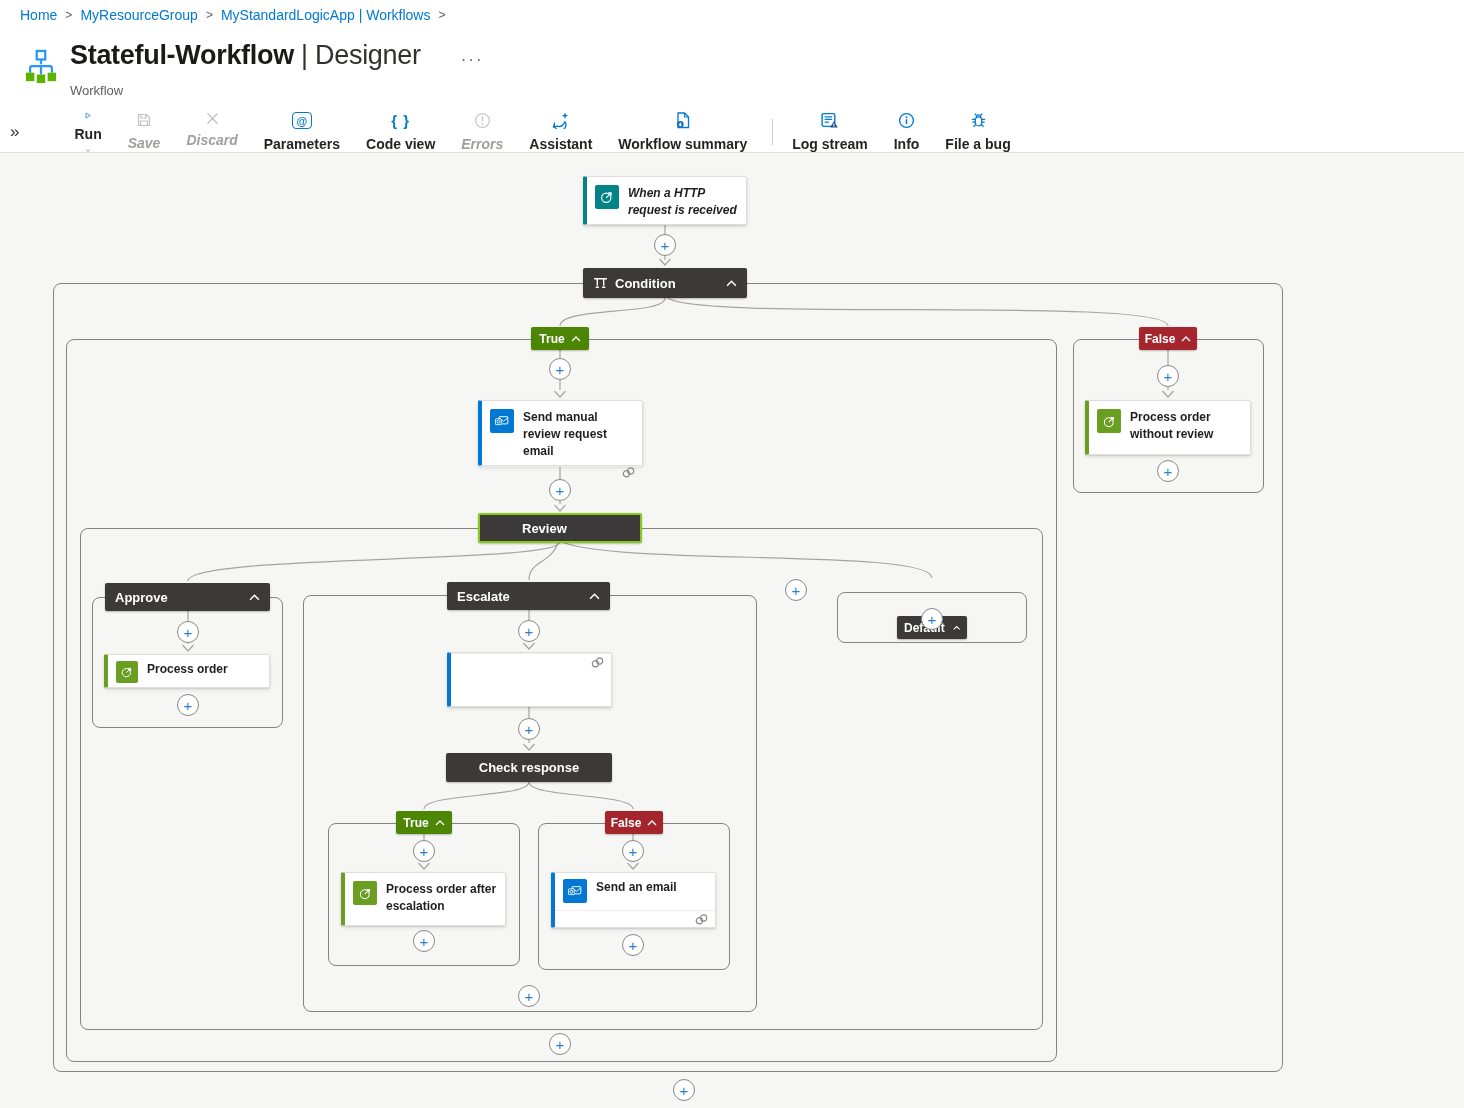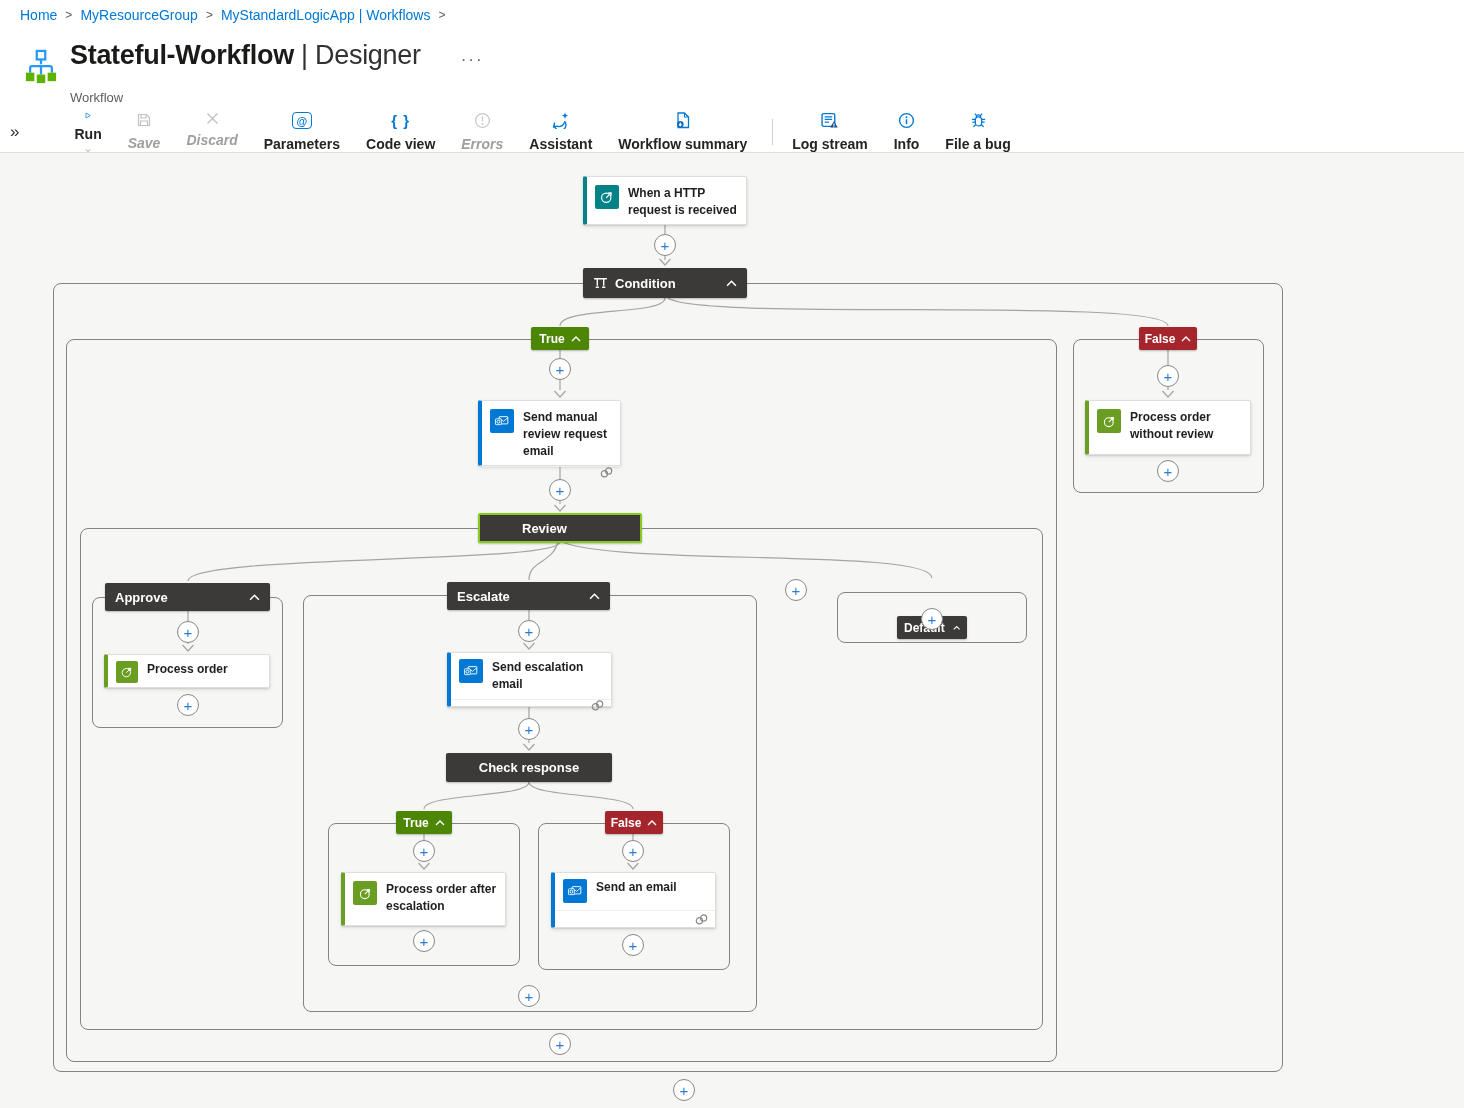--- a/index.html
+++ b/index.html
@@ -13,21 +13,21 @@
   }
   
   .breadcrumb { position:absolute; left:20px; top:7px; font-size:14px; display:flex; align-items:center; gap:8px; z-index:5;}
   .breadcrumb a { color:#0078d4; text-decoration:none; cursor:pointer; }
   .crumb-sep { color:#605e5c; font-size:12px; }
   .title-row { position:absolute; left:24px; top:40px; display:flex; align-items:flex-start; gap:12px; z-index:5;}
   .app-icon { margin-top:8px; }
   .page-title { font-size:27px; font-weight:700; color:#1b1a19; letter-spacing:-0.3px;}
   .page-title .suffix { font-weight:300; color:#323130; }
   .more-btn { color:#605e5c; font-size:17px; margin:10px 0 0 28px; letter-spacing:2px; cursor:pointer;}
-  .type-label { font-size:13px; color:#605e5c; margin-top:19px; }
+  .type-label { font-size:13px; color:#605e5c; margin-top:12px; }
 
   
   .toolbar { position:absolute; left:0; top:112px; width:1464px; height:41px; display:flex; align-items:center; border-bottom:1px solid #e1dfdd; background:#fff; z-index:5;}
   .tb-expand { color:#323130; font-size:17px; padding:0 14px 0 10px; cursor:pointer; }
   .tb-btn { display:flex; align-items:center; gap:7px; font-size:14px; font-weight:600; color:#252423; padding:0 13px; height:100%; cursor:pointer; white-space:nowrap;flex-direction:column;}
   .tb-btn.disabled { color:#a19f9d; cursor:default;font-style:italic; }
   .tb-divider { width:1px; height:26px; background:#d2d0ce; margin:0 6px; }
   .icon-at { width:20px; height:17px; border:1.6px solid #0078d4; border-radius:4px; color:#0078d4; font-size:11px; font-weight:700; display:flex; align-items:center; justify-content:center;}
   .icon-code { color:#0078d4; font-weight:700; font-size:15px; letter-spacing:1px;}
 
@@ -209,21 +209,21 @@
     <path d="M529,782 C529,798 633,793 633,809"></path>
     <path d="M424,834 V862"></path>
       <path d="M418.5,863 L424,869 L429.5,863"></path>
     <path d="M633,834 V862"></path>
       <path d="M627.5,863 L633,869 L638.5,863"></path>
     <path d="M1168,350 V390"></path>
       <path d="M1162.5,391 L1168,397 L1173.5,391"></path>
   </g>
 </svg>
 
-<div class="card teal" style="left:583px; top:176px; width:164px; height:49px;">
+<div class="card teal" style="left:583px; top:176px; width:164px; height:49px;font-style:italic;">
   <div class="card-main top">
     <span class="card-icon bg-teal">
       <svg width="18" height="18" viewBox="0 0 24 24">
           <circle cx="11" cy="13" r="6.2" fill="none" stroke="#fff" stroke-width="1.5"></circle>
           <path d="M11,13 L17.5,6.5 M13.6,6.5 h3.9 v3.9" fill="none" stroke="#fff" stroke-width="1.5"></path>
         </svg>
     </span>
     <span class="card-label">When a HTTP request is received</span>
   </div>
 </div>
@@ -245,21 +245,21 @@
       <polyline points="1,5 5,1 9,5" fill="none" stroke="#fff" stroke-width="1.4"></polyline>
     </svg>
 </div>
 <div class="branch-label branch-red" style="left:1139px; top:327px; width:58px;">
   <span>False</span>
   <svg width="10" height="6" viewBox="0 0 10 6">
       <polyline points="1,5 5,1 9,5" fill="none" stroke="#fff" stroke-width="1.4"></polyline>
     </svg>
 </div>
 
-<div class="card" style="left:478px; top:400px; width:143px; height:66px;">
+<div class="card" style="left:478px; top:400px; width:165px; height:66px;">
   <div class="card-main top">
     <span class="card-icon bg-blue">
       <svg width="18" height="16" viewBox="0 0 24 22">
           <rect x="8" y="5" width="12" height="10" rx="1" fill="none" stroke="#fff" stroke-width="1.3"></rect>
           <path d="M8,6.5 l6,5 6,-5" fill="none" stroke="#fff" stroke-width="1.2"></path>
           <rect x="3" y="8" width="8" height="8" rx="1" fill="#0078d4" stroke="#fff" stroke-width="1.2"></rect>
           <circle cx="7" cy="12" r="2" fill="none" stroke="#fff" stroke-width="1.3"></circle>
         </svg>
     </span>
     <span class="card-label">Send manual review request email</span>
@@ -314,31 +314,20 @@
       <svg width="16" height="16" viewBox="0 0 24 24">
           <circle cx="11" cy="13" r="6.2" fill="none" stroke="#fff" stroke-width="1.5"></circle>
           <path d="M11,13 L17.5,6.5 M13.6,6.5 h3.9 v3.9" fill="none" stroke="#fff" stroke-width="1.5"></path>
         </svg>
     </span>
     <span class="card-label">Process order</span>
   </div>
 </div>
 
 <div class="card" style="left:447px; top:652px; width:165px; height:55px;">
-  <div class="card-main">
-    <span class="card-icon bg-blue">
-      <svg width="18" height="16" viewBox="0 0 24 22">
-          <rect x="8" y="5" width="12" height="10" rx="1" fill="none" stroke="#fff" stroke-width="1.3"></rect>
-          <path d="M8,6.5 l6,5 6,-5" fill="none" stroke="#fff" stroke-width="1.2"></path>
-          <rect x="3" y="8" width="8" height="8" rx="1" fill="#0078d4" stroke="#fff" stroke-width="1.2"></rect>
-          <circle cx="7" cy="12" r="2" fill="none" stroke="#fff" stroke-width="1.3"></circle>
-        </svg>
-    </span>
-    <span class="card-label">Send escalation email</span>
-  </div>
   <div class="card-footer">
     <svg width="13" height="11" viewBox="0 0 13 11">
         <circle cx="4.4" cy="6.8" r="3.1" fill="none" stroke="#8a8886" stroke-width="1.2"></circle>
         <circle cx="8.6" cy="4" r="3.1" fill="none" stroke="#8a8886" stroke-width="1.2"></circle>
       </svg>
   </div>
 </div>
 
 <div class="node-dark" style="left:446px; top:753px; width:166px; height:29px;flex-direction:column;">
   <svg width="15" height="12" viewBox="0 0 14 11" stroke="#fff" stroke-width="1.3" fill="none">

